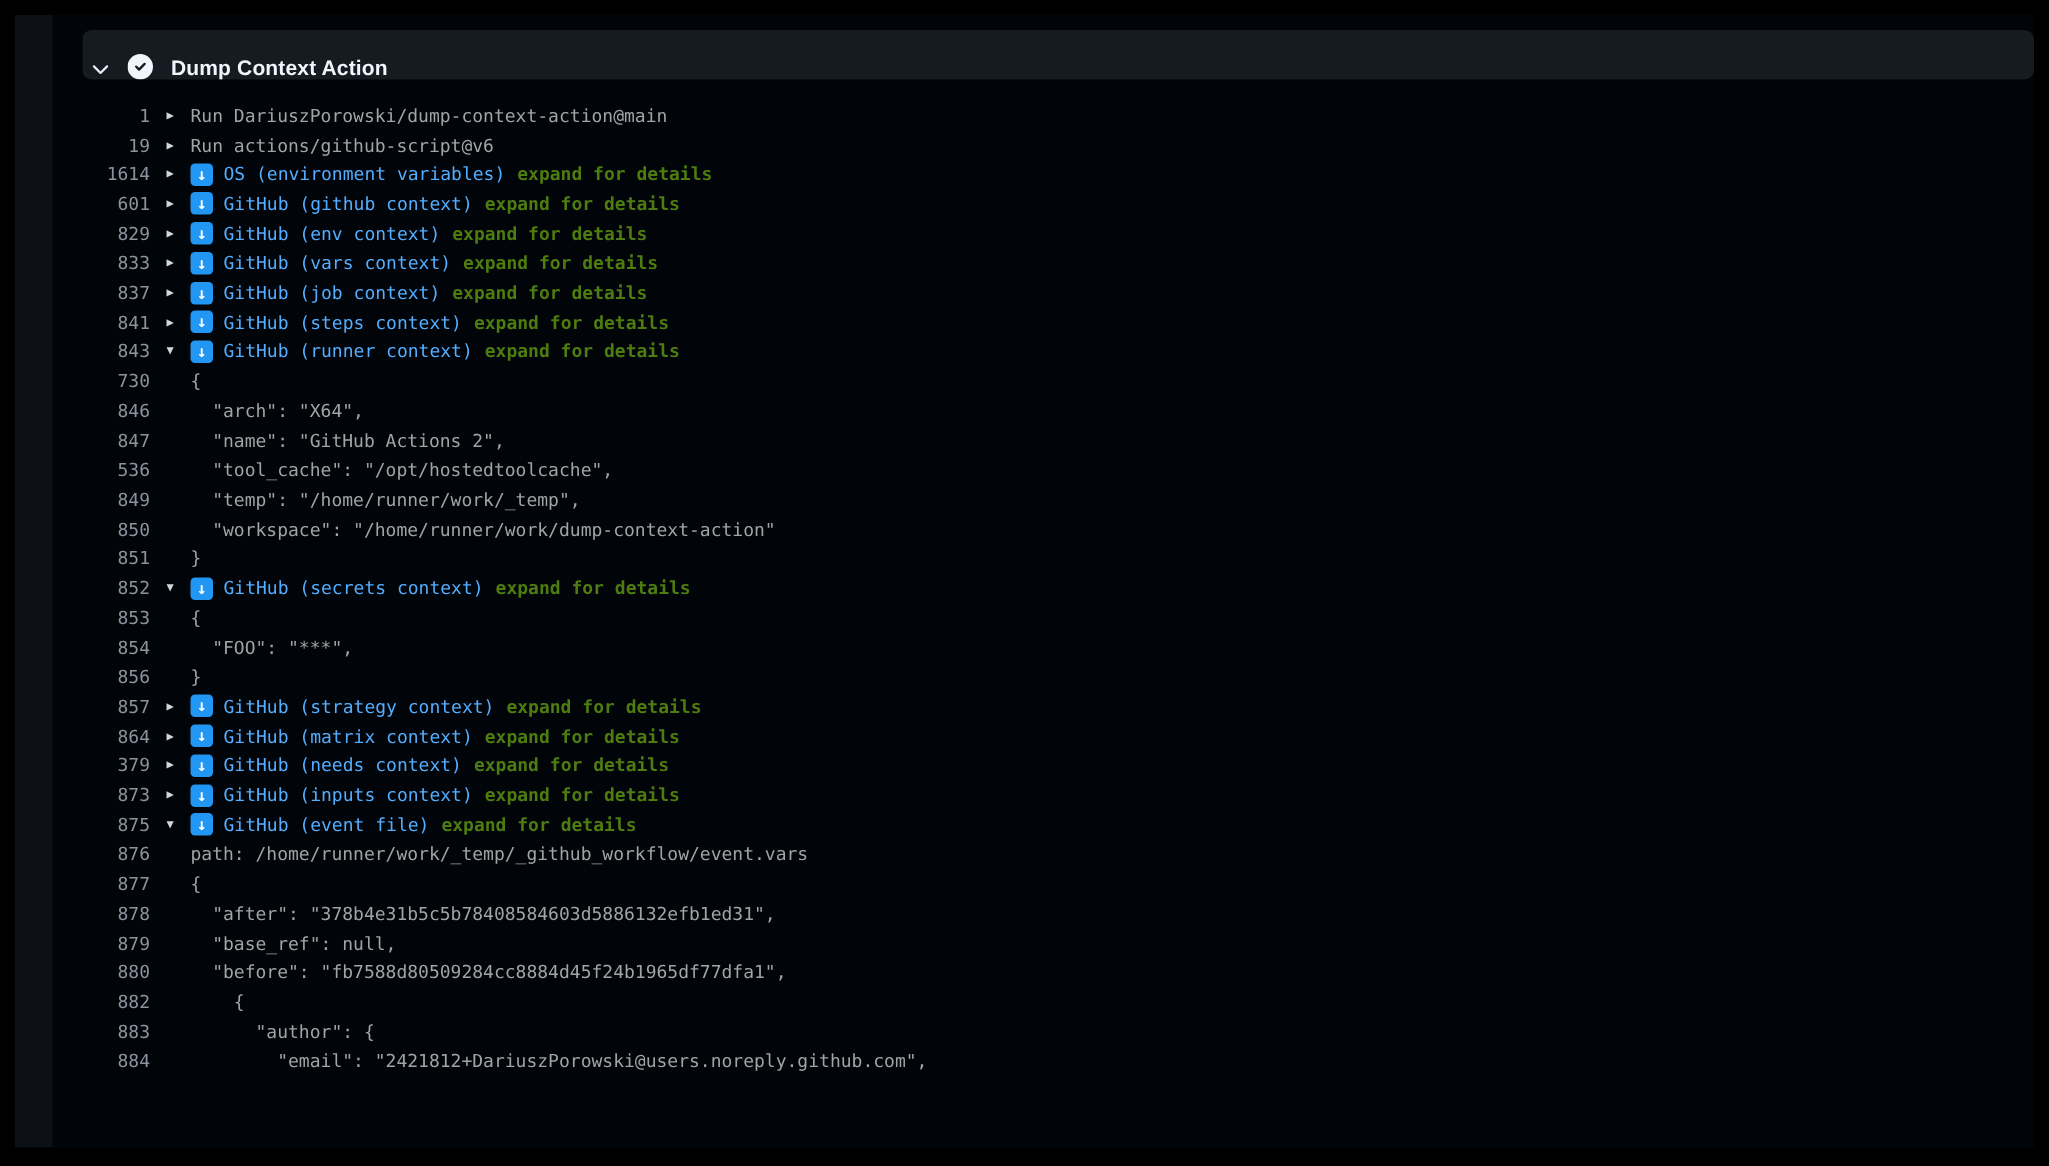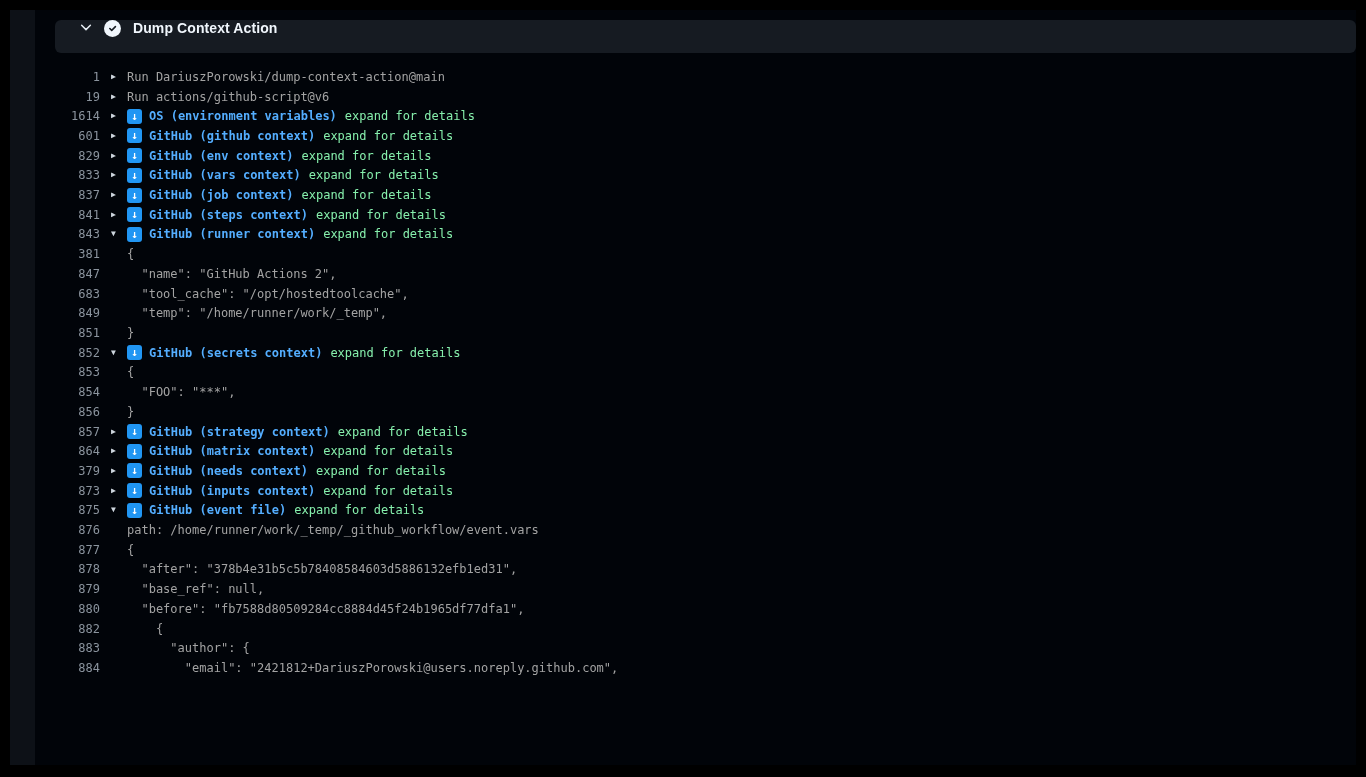--- a/index.html
+++ b/index.html
@@ -20,22 +20,22 @@
     background: #0d1117;
   }
 
   .step-header {
     position: absolute;
     left: 45px; right: 0; top: 10px;
     height: 33px;
     background: #161b22;
     border-radius: 6px;
     display: flex;
-    align-items: flex-start;
-    padding-left: 24px;
+    align-items: flex-end;
+    padding-left: 5px;
     cursor: pointer;
   }
   .step-header .chev { width: 14px; height: 14px; margin-right: 11px; display: flex; align-items: center; justify-content: center; }
   .step-header .status { width: 17px; height: 17px; margin-right: 12px; display: flex; align-items: center; justify-content: center; }
   .step-title {
     font-family: "Liberation Sans", sans-serif;
     font-size: 14px;
     font-weight: 600;
     color: #f0f6fc;
     letter-spacing: 0.1px;
@@ -85,25 +85,26 @@
     color: #ffffff;
     font-size: 11px;
     font-weight: bold;
     align-items: center;
     justify-content: center;
     margin-right: 7px;
     line-height: 1;
   }
   .group-title {
     color: #54aeff;
+    font-weight: normal;
+  }
+  .expand-hint {
+    color: #4d7c0f;
+    margin-left: 8px;
     font-weight: bold;
-  }
-  .expand-hint {
-    color: #86efac;
-    margin-left: 8px;
   }
   .log-text {
     color: #a3a3a3;
     white-space: pre;
   }
 </style>
 </head>
 <body>
 
 <div class="panel">
@@ -196,38 +197,48 @@
       <div class="log-row expandable">
         <span class="num">843</span>
         <span class="arrow-slot">
           <span class="tri">▼</span>
         </span>
         <span class="dl-icon">↓</span>
         <span class="group-title">GitHub (runner context)</span>
         <span class="expand-hint">expand for details</span>
       </div>
       <div class="log-row">
-        <span class="num">381</span>
+        <span class="num">730</span>
         <span class="arrow-slot"></span>
         <span class="log-text">{</span>
       </div>
       <div class="log-row">
+        <span class="num">846</span>
+        <span class="arrow-slot"></span>
+        <span class="log-text">  "arch": "X64",</span>
+      </div>
+      <div class="log-row">
         <span class="num">847</span>
         <span class="arrow-slot"></span>
         <span class="log-text">  "name": "GitHub Actions 2",</span>
       </div>
       <div class="log-row">
-        <span class="num">683</span>
+        <span class="num">536</span>
         <span class="arrow-slot"></span>
         <span class="log-text">  "tool_cache": "/opt/hostedtoolcache",</span>
       </div>
       <div class="log-row">
         <span class="num">849</span>
         <span class="arrow-slot"></span>
         <span class="log-text">  "temp": "/home/runner/work/_temp",</span>
+      </div>
+      <div class="log-row">
+        <span class="num">850</span>
+        <span class="arrow-slot"></span>
+        <span class="log-text">  "workspace": "/home/runner/work/dump-context-action"</span>
       </div>
       <div class="log-row">
         <span class="num">851</span>
         <span class="arrow-slot"></span>
         <span class="log-text">}</span>
       </div>
       <div class="log-row expandable">
         <span class="num">852</span>
         <span class="arrow-slot">
           <span class="tri">▼</span>

